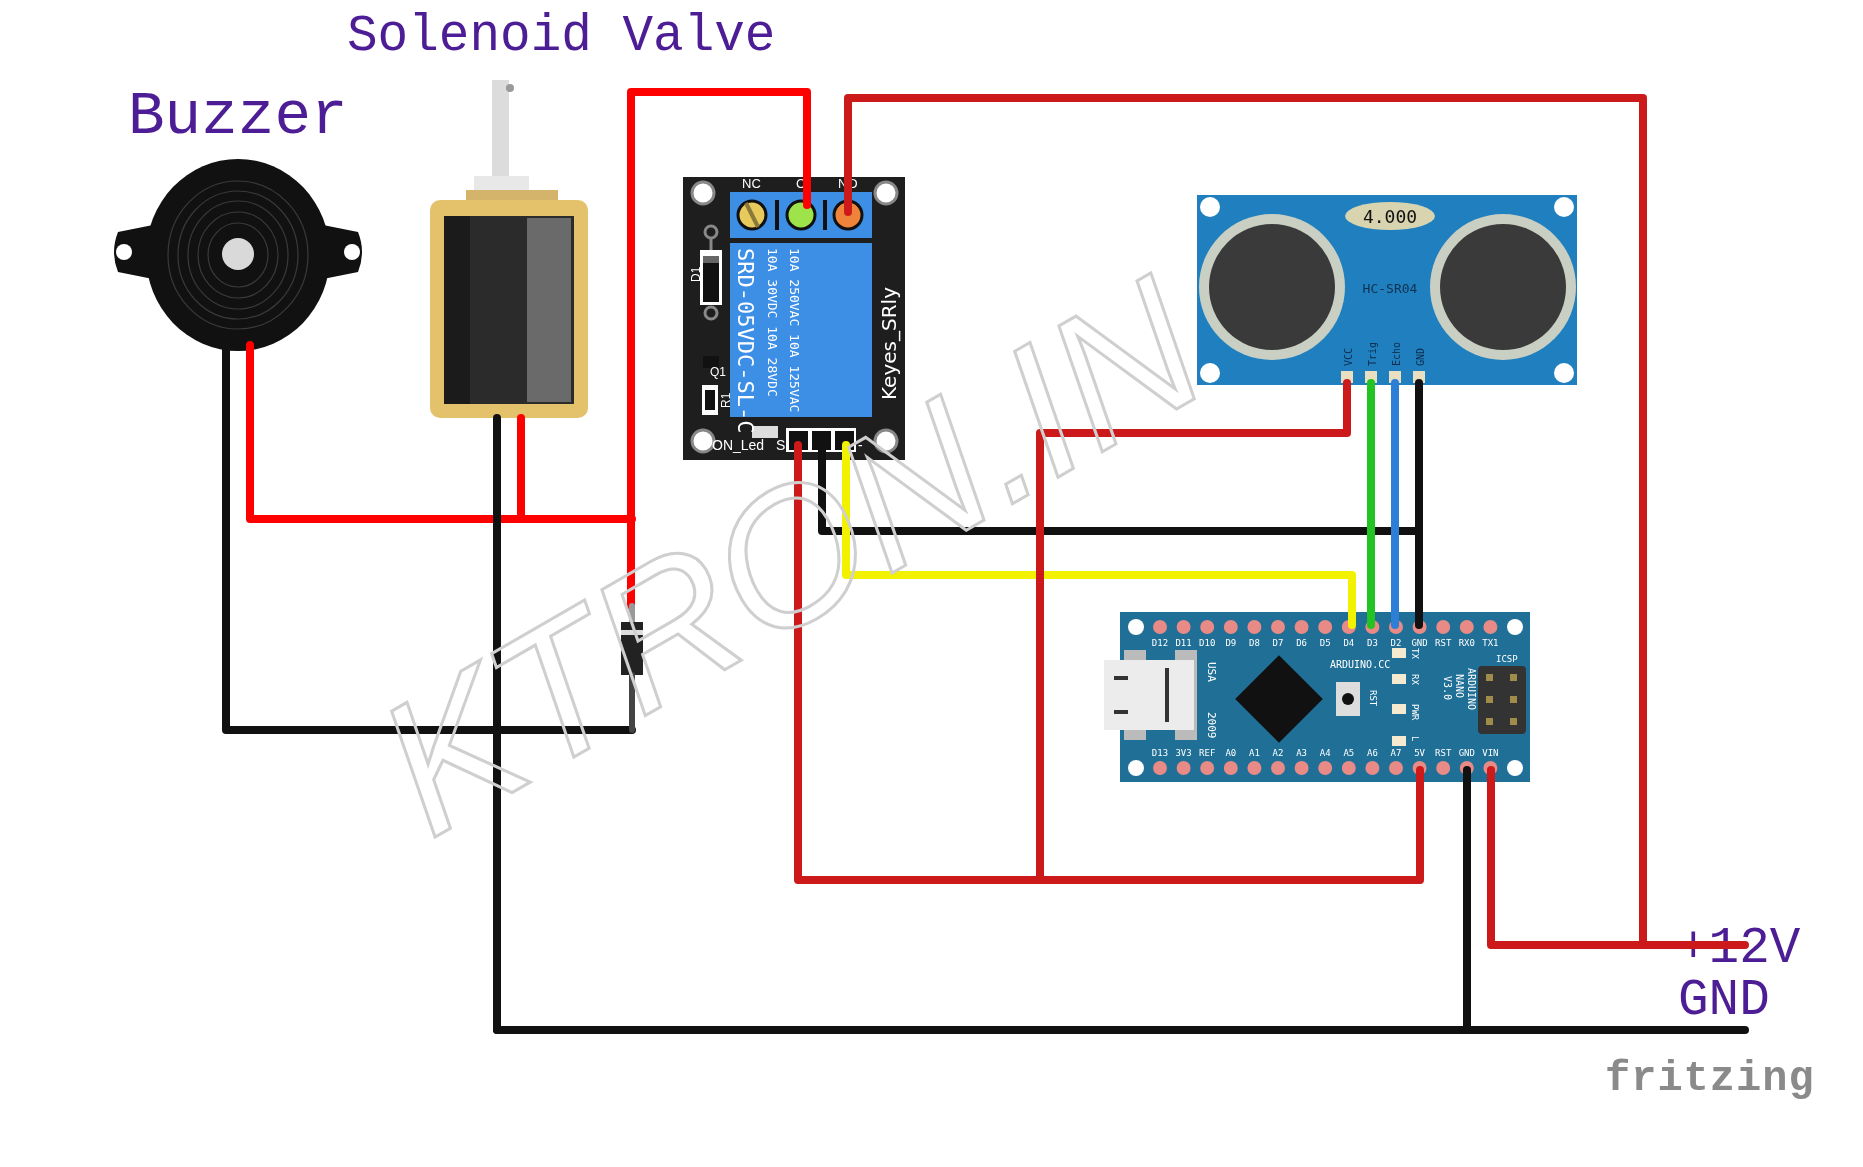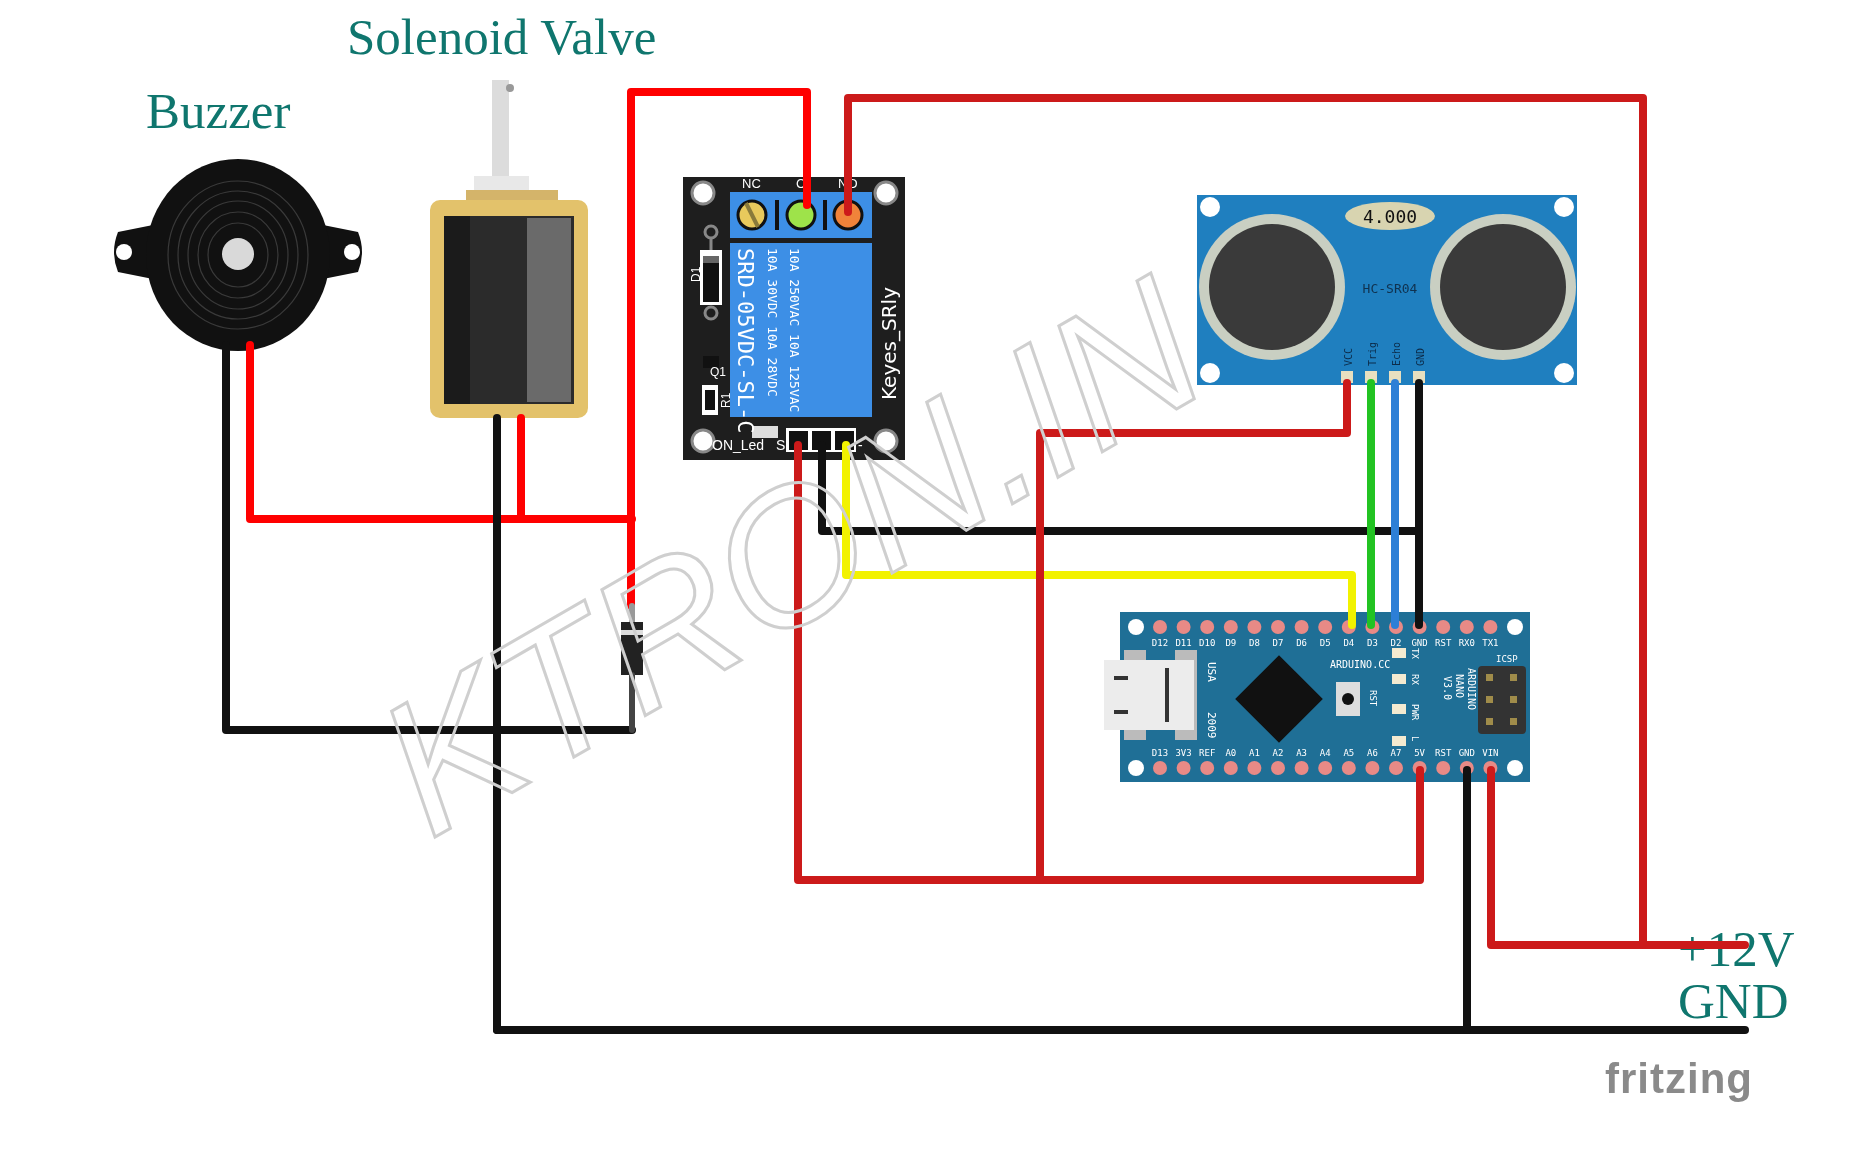--- a/index.html
+++ b/index.html
@@ -1,25 +1,25 @@
 <!DOCTYPE html>
 <html><head>
 <meta charset="utf-8">
 <style>
   html,body{margin:0;padding:0;background:#fff;}
   body{width:1863px;height:1167px;position:relative;overflow:hidden;font-family:"Liberation Sans",sans-serif;}
   #stage{position:absolute;left:0;top:0;}
-  .lbl{position:absolute;color:#0f766e;font-family:Liberation Serif, serif;white-space:nowrap;}
-  .mono{font-family:Liberation Sans, sans-serif;}
+  .lbl{position:absolute;color:#4c1d95;font-family:Liberation Mono, monospace;white-space:nowrap;}
+  .mono{font-family:Liberation Mono, monospace;}
 </style>
 </head>
 <body>
 
 <div class="lbl" style="left:347px;top:8px;font-size:51px;">Solenoid Valve</div>
-<div class="lbl" style="left:146px;top:82px;font-size:51px;">Buzzer</div>
+<div class="lbl" style="left:128px;top:82px;font-size:61px;">Buzzer</div>
 <div class="lbl" style="left:1678px;top:884px;font-size:51px;margin-top:36px;">+12V</div>
 <div class="lbl" style="left:1678px;top:972px;font-size:51px;">GND</div>
 <div class="lbl mono" style="left:1605px;top:1055px;font-size:42px;color:#8a8a8a;font-weight:bold;letter-spacing:1px;">fritzing</div>
 
 <svg id="stage" width="1863" height="1167" viewBox="0 0 1863 1167">
 
   <g>
     <path d="M118,232 Q110,252 118,272 L158,280 L158,224 Z" fill="#111"></path>
     <path d="M358,232 Q366,252 358,272 L318,280 L318,224 Z" fill="#111"></path>
     <circle cx="124" cy="252" r="8" fill="#fff"></circle>

